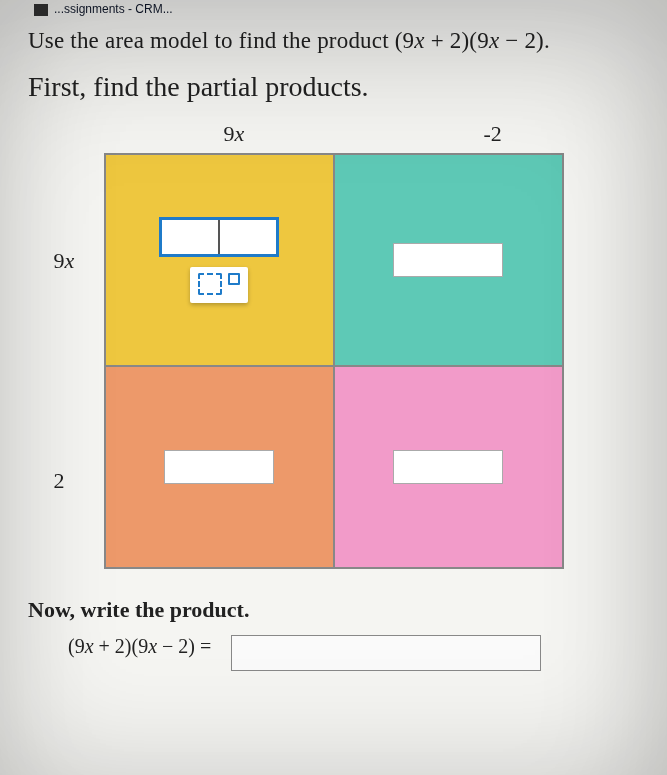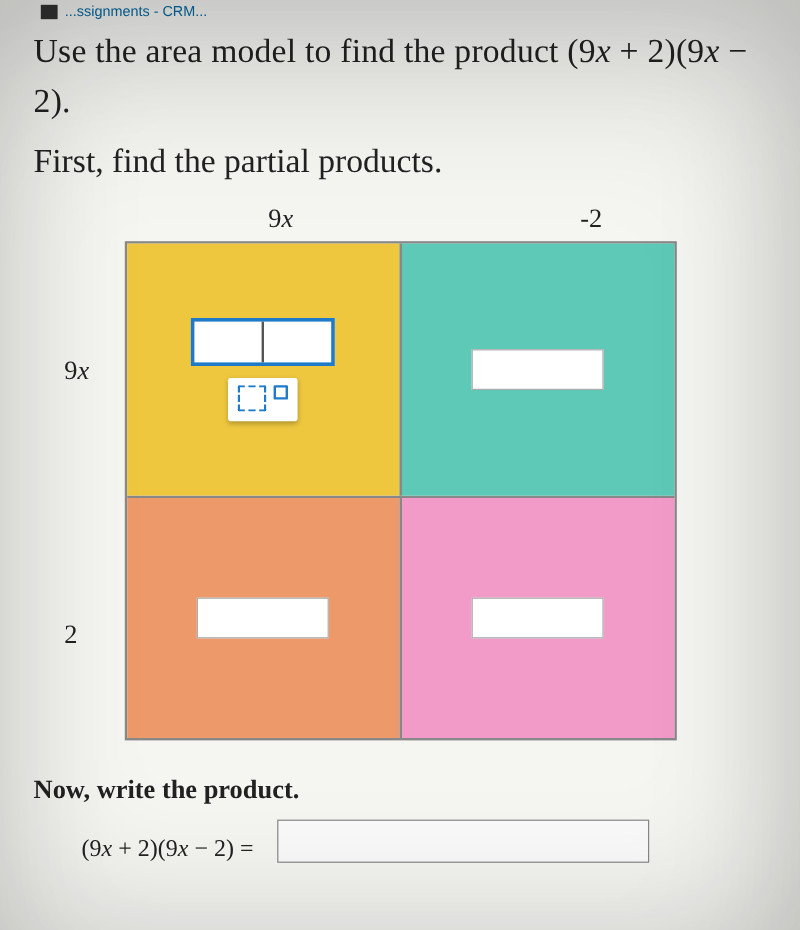--- a/index.html
+++ b/index.html
@@ -12,26 +12,26 @@
     color: #222;
     overflow: hidden;
     position: relative;
   }
   .page {
     padding: 0 28px 20px 28px;
   }
   .tabbar {
     font-family: Arial, sans-serif;
     font-size: 12px;
-    color: #0369a1;
+    color: #0f172a;
     padding: 2px 0 4px 6px;
   }
   .tabbar .box { display:inline-block; width:14px; height:12px; background:#333; margin-right:6px; vertical-align:middle;}
   .instr {
-    font-size: 28px;
+    font-size: 23px;
     line-height: 1.45;
     margin: 4px 0 14px 0;
     letter-spacing: .2px;
   }
   .instr2 {
     font-size: 28px;
     margin: 0 0 18px 0;
   }
   .playfield { position:relative; width: 560px; margin: 16px auto 28px auto; }
   .col-labels { position:relative; height:32px; font-size:22px; font-style:italic; }
@@ -67,21 +67,21 @@
   }
   .dblbox .half { flex:1; }
   .dblbox .half + .half { border-left:2px solid #555; }
   .mini {
     background:#fff; padding:6px 8px 8px 8px; box-shadow: 0 2px 4px rgba(0,0,0,.25); border-radius:2px;
     display:flex; gap:6px; align-items:flex-end;
   }
   .mini .big { width:24px; height:22px; border:2px dashed #1f7bc9; border-radius:2px; }
   .mini .sm  { width:12px; height:12px; border:2px solid #1f7bc9; border-radius:1px; margin-bottom:10px;}
   .now { font-size:22px; margin: 8px 0 12px 0; font-weight: bold; }
-  .eq { font-size:20px; margin-left: 40px; display:flex; align-items:flex-end; gap:20px;}
+  .eq { font-size:20px; margin-left: 40px; display:flex; align-items:flex-start; gap:20px;}
   .answer {
     width: 310px; height: 36px; border:1px solid #888; background:#fafafa;
   }
   
   .vig { pointer-events:none; position:absolute; inset:0; box-shadow: inset 0 0 120px rgba(0,0,0,.18), inset -20px 80px 120px rgba(0,0,0,.10);}
 </style>
 </head>
 <body>
 
 <div class="page">

